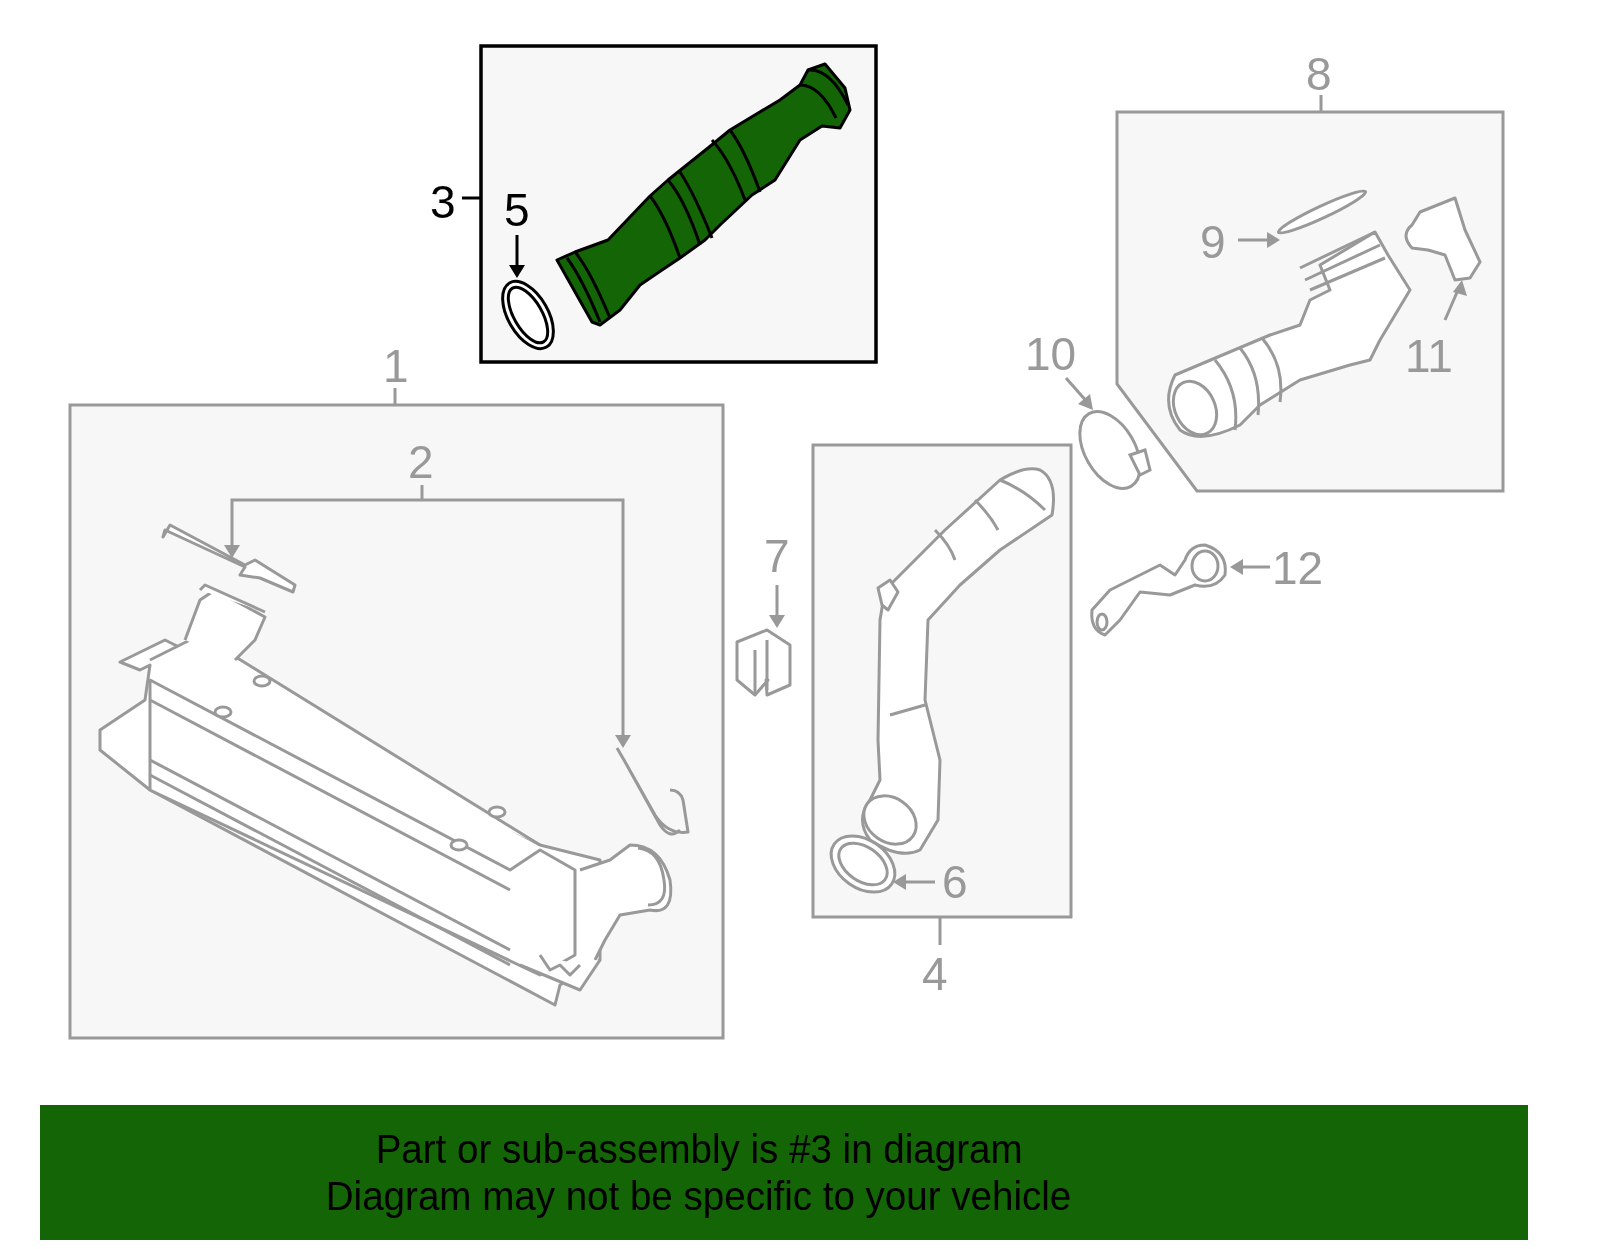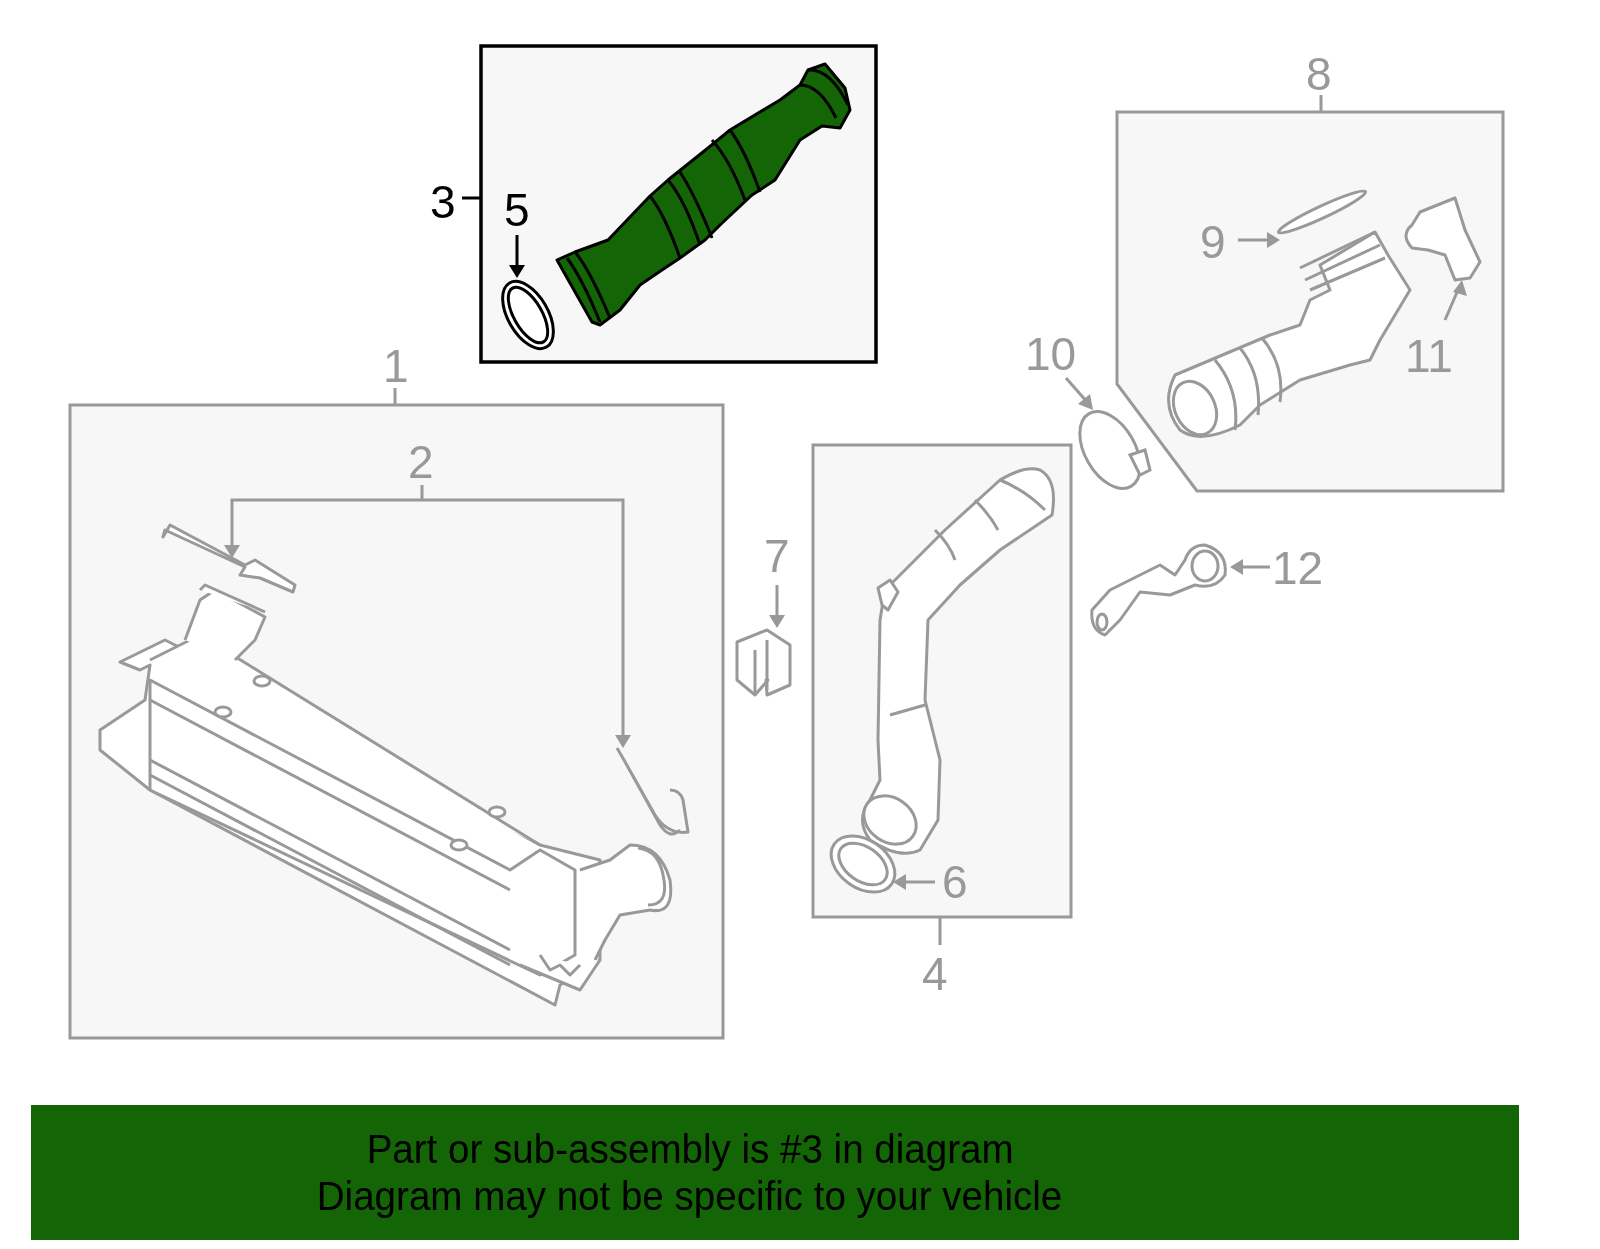--- a/index.html
+++ b/index.html
@@ -1,21 +1,21 @@
 <!DOCTYPE html>
 <html><head>
 <meta charset="utf-8">
 <style>
   html, body { margin: 0; padding: 0; background: #ffffff; }
   body { width: 1600px; height: 1249px; position: relative; overflow: hidden;
          font-family: "Liberation Sans", sans-serif; }
   #diagram { position: absolute; left: 0; top: 0; width: 1600px; height: 1249px; }
   .callout { font-family: "Liberation Sans", sans-serif; font-size: 46px; fill: #999999; }
   .callout-active { font-family: "Liberation Sans", sans-serif; font-size: 46px; fill: #000000; }
-  .banner { position: absolute; left: 31px; top: 1105px; width: 1488px; height: 135px;
+  .banner { position: absolute; left: 40px; top: 1105px; width: 1488px; height: 135px;
             background: #136506; display: flex; flex-direction: column; align-items: center;
             justify-content: center; }
   .banner-line { font-family: "Liberation Sans", sans-serif; font-size: 41px; color: #000;
                  line-height: 47px; transform: scaleX(0.94); white-space: nowrap; }
   .banner-line.l1 { margin-left: -170px; }
   .banner-line.l2 { margin-left: -170px; }
 </style>
 </head>
 <body>
 

